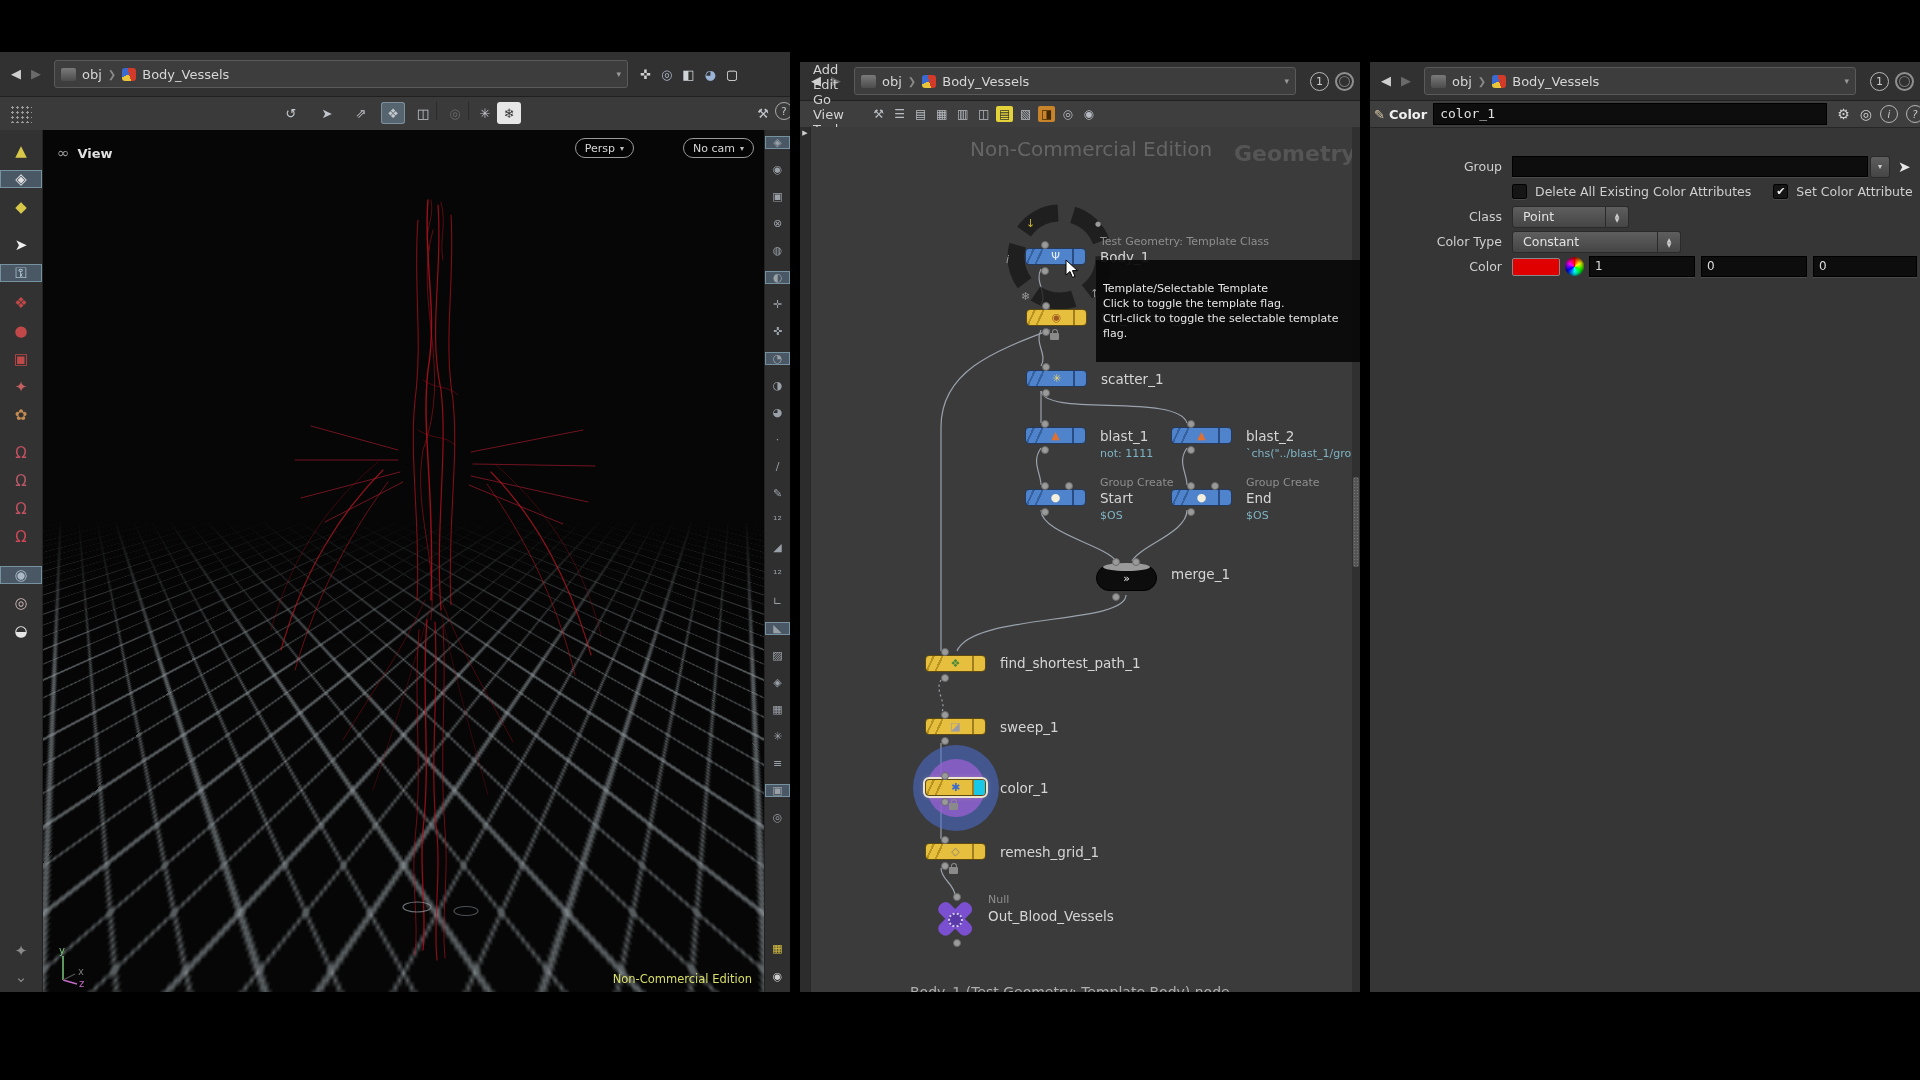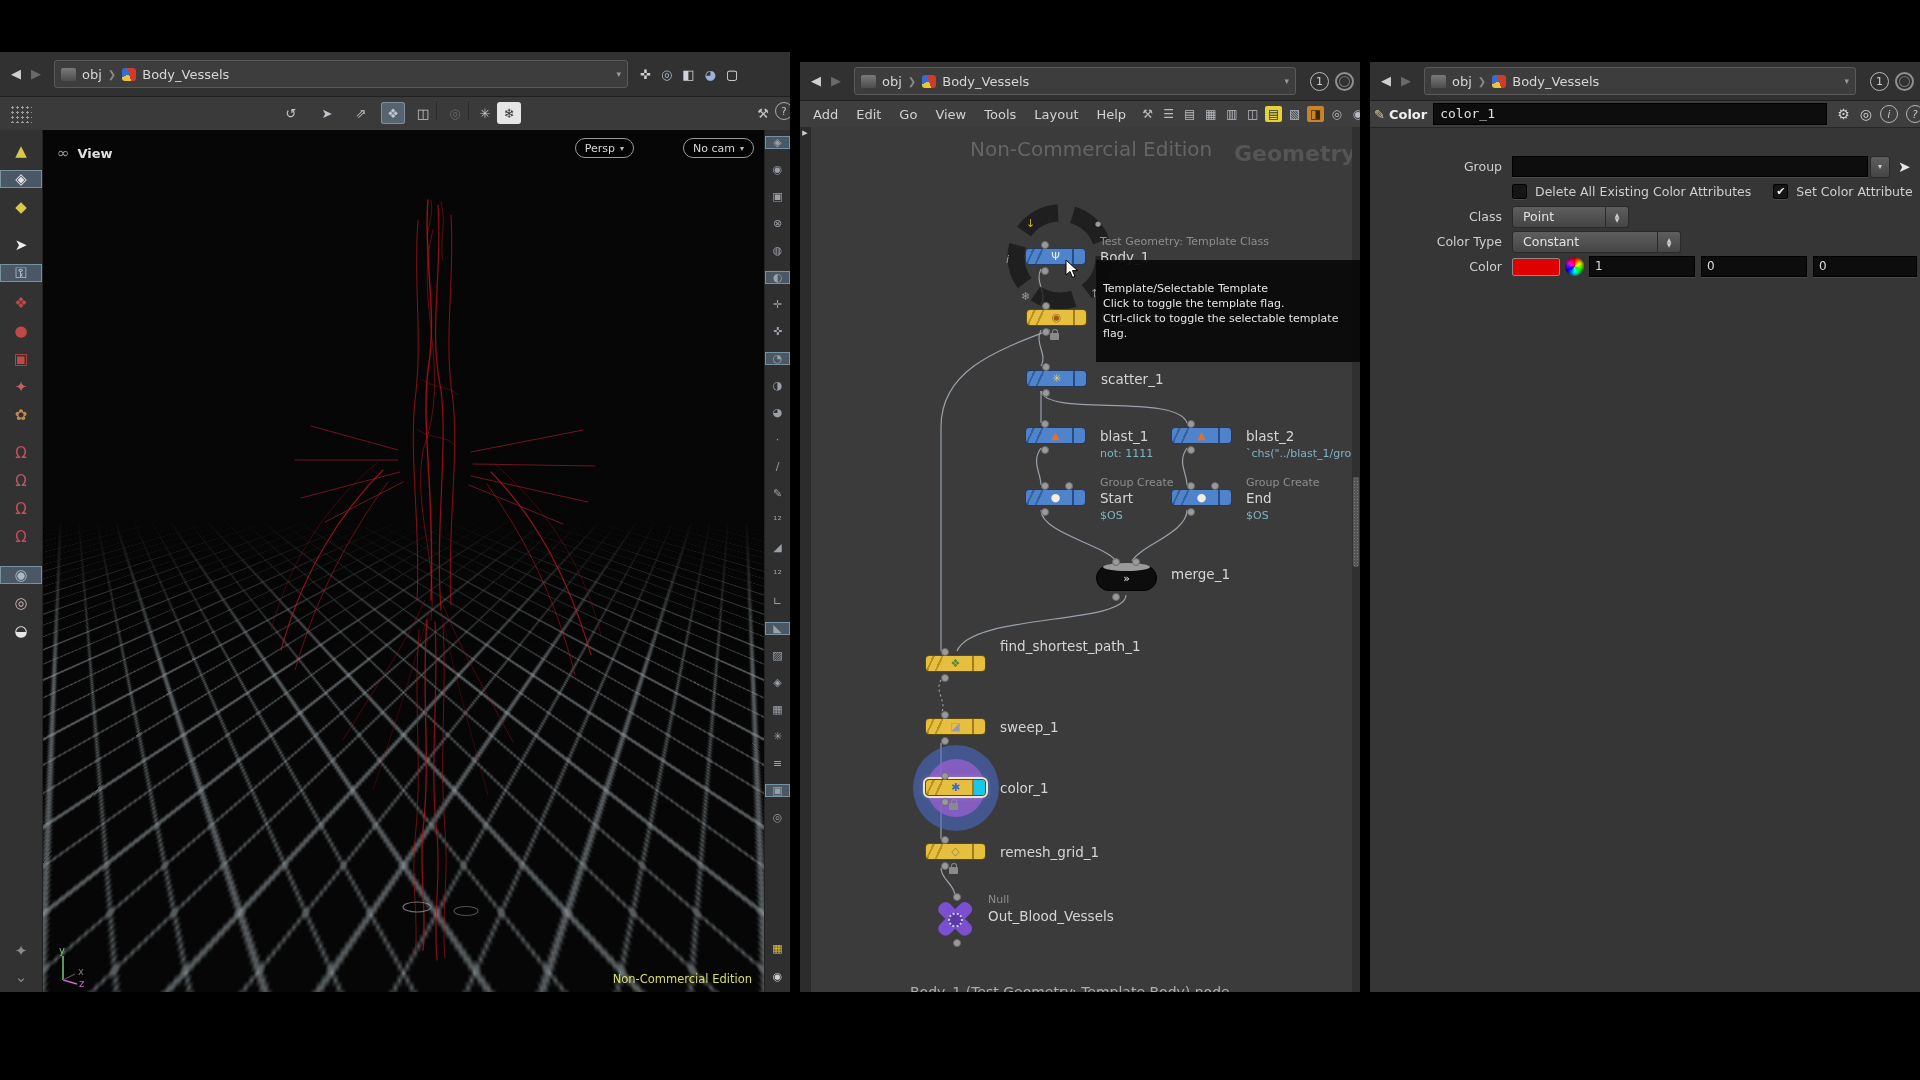--- a/index.html
+++ b/index.html
@@ -279,21 +279,21 @@
       <span>obj</span>
       <span class="crumb-sep">❯</span>
       <span class="geo-icon"></span>
       <span>Body_Vessels</span>
       <span class="crumb-dd">▾</span>
     </div>
     <div class="circle-badge">1</div>
     <div class="target-icon"></div>
   </div>
   <div class="menu-row">
-    <div id="net-menu" style="display:flex;">
+    <div id="net-menu" style="display:flex;flex-direction:column;">
         <span class="menu-item">Add</span>
         <span class="menu-item">Edit</span>
         <span class="menu-item">Go</span>
         <span class="menu-item">View</span>
         <span class="menu-item">Tools</span>
         <span class="menu-item">Layout</span>
         <span class="menu-item">Help</span>
       </div>
     <div id="net-menu-icons" style="display:flex;align-items:center;margin-left:2px;">
         <span class="mini-icon">⚒</span>
@@ -402,21 +402,21 @@
         <div class="node black" style="left: 286px; top: 438px; width: 61px; height: 26px;">
           <div class="node-icon" style="color: rgb(240, 240, 240);">»</div>
         </div>
         <div class="node-label" style="left: 361px; top: 439px;">merge_1</div>
         <div class="dot" style="left: 302px; top: 431px;"></div>
         <div class="dot" style="left: 322px; top: 431px;"></div>
         <div class="dot" style="left: 302px; top: 466px;"></div>
         <div class="node yellow" style="left: 115px; top: 528px; width: 61px; height: 17px;">
           <div class="node-icon" style="color: rgb(74, 138, 58);">❖</div>
         </div>
-        <div class="node-label" style="left: 190px; top: 511px;">find_shortest_path_1</div>
+        <div class="node-label" style="left: 190px; top: 528px;">find_shortest_path_1</div>
         <div class="dot" style="left: 131px; top: 521px;"></div>
         <div class="dot" style="left: 131px; top: 547px;"></div>
         <div class="node yellow" style="left: 115px; top: 591px; width: 61px; height: 17px;">
           <div class="node-icon" style="color: rgb(154, 154, 170);">◪</div>
         </div>
         <div class="node-label" style="left: 190px; top: 592px;">sweep_1</div>
         <div class="dot" style="left: 131px; top: 584px;"></div>
         <div class="dot" style="left: 131px; top: 610px;"></div>
         <div class="halo-outer" style="left: 103px; top: 618px; width: 86px; height: 86px;"></div>
         <div class="halo-inner" style="left: 117px; top: 632px; width: 58px; height: 58px;"></div>

